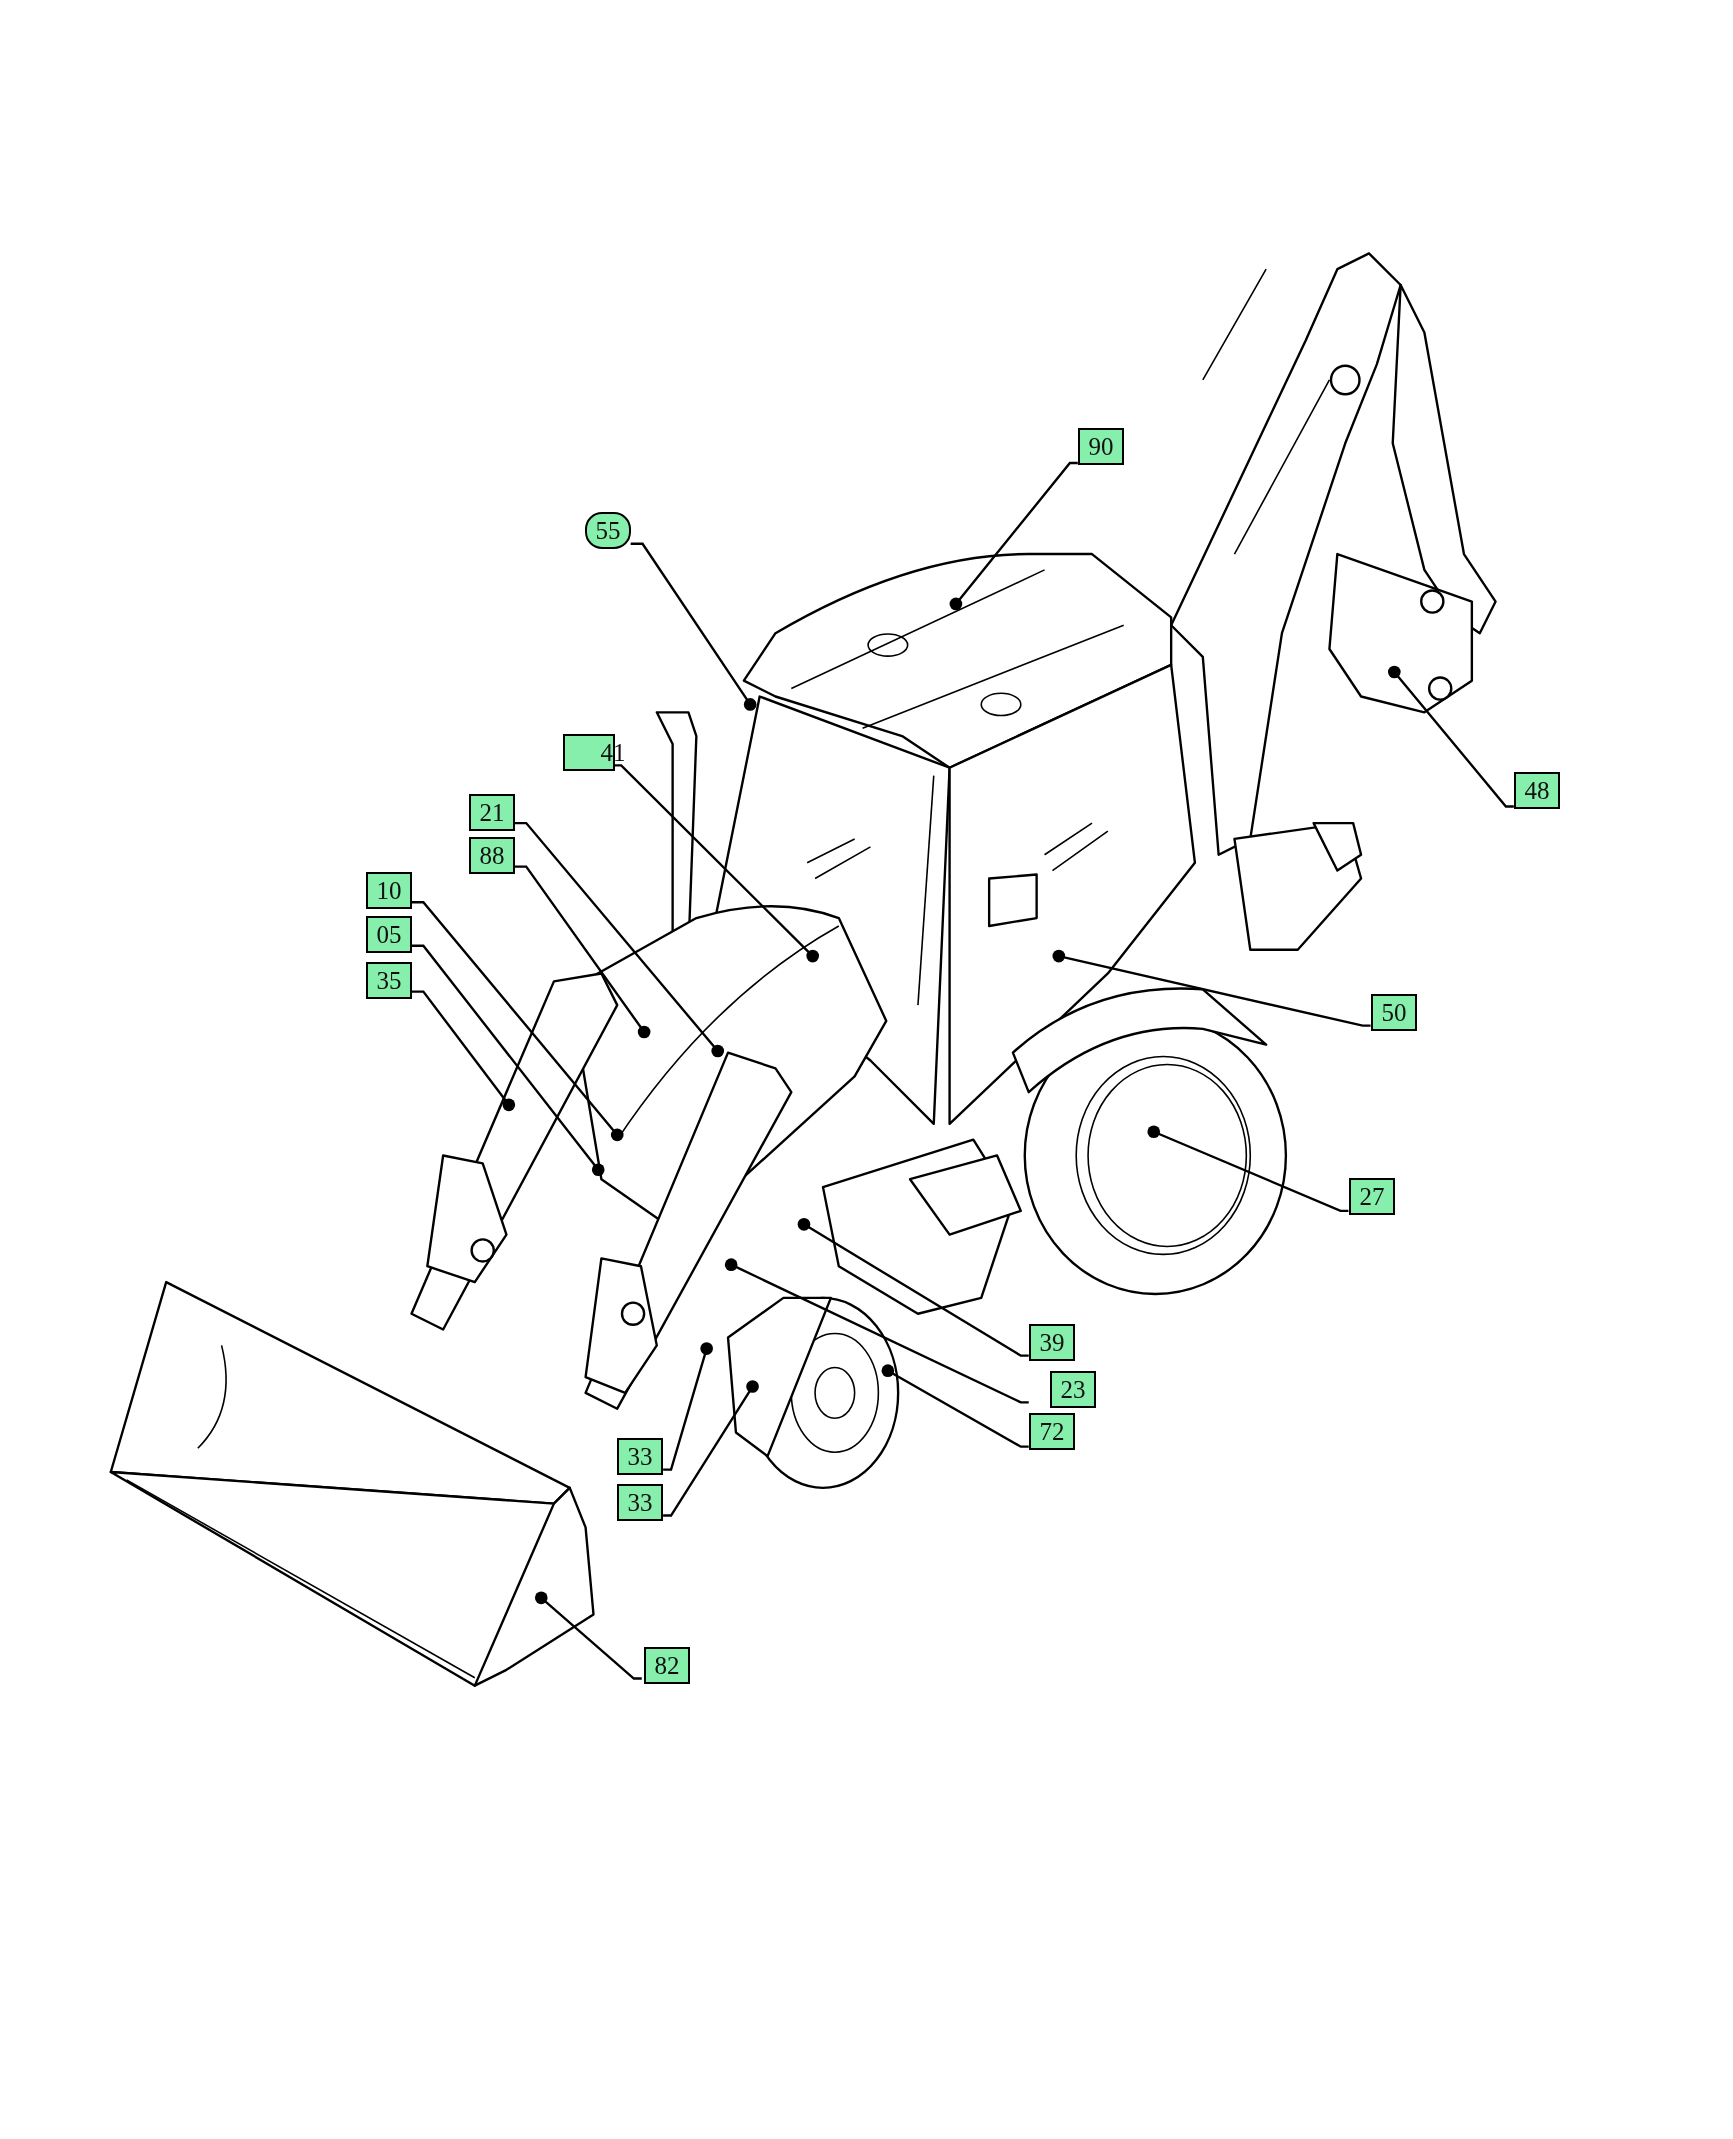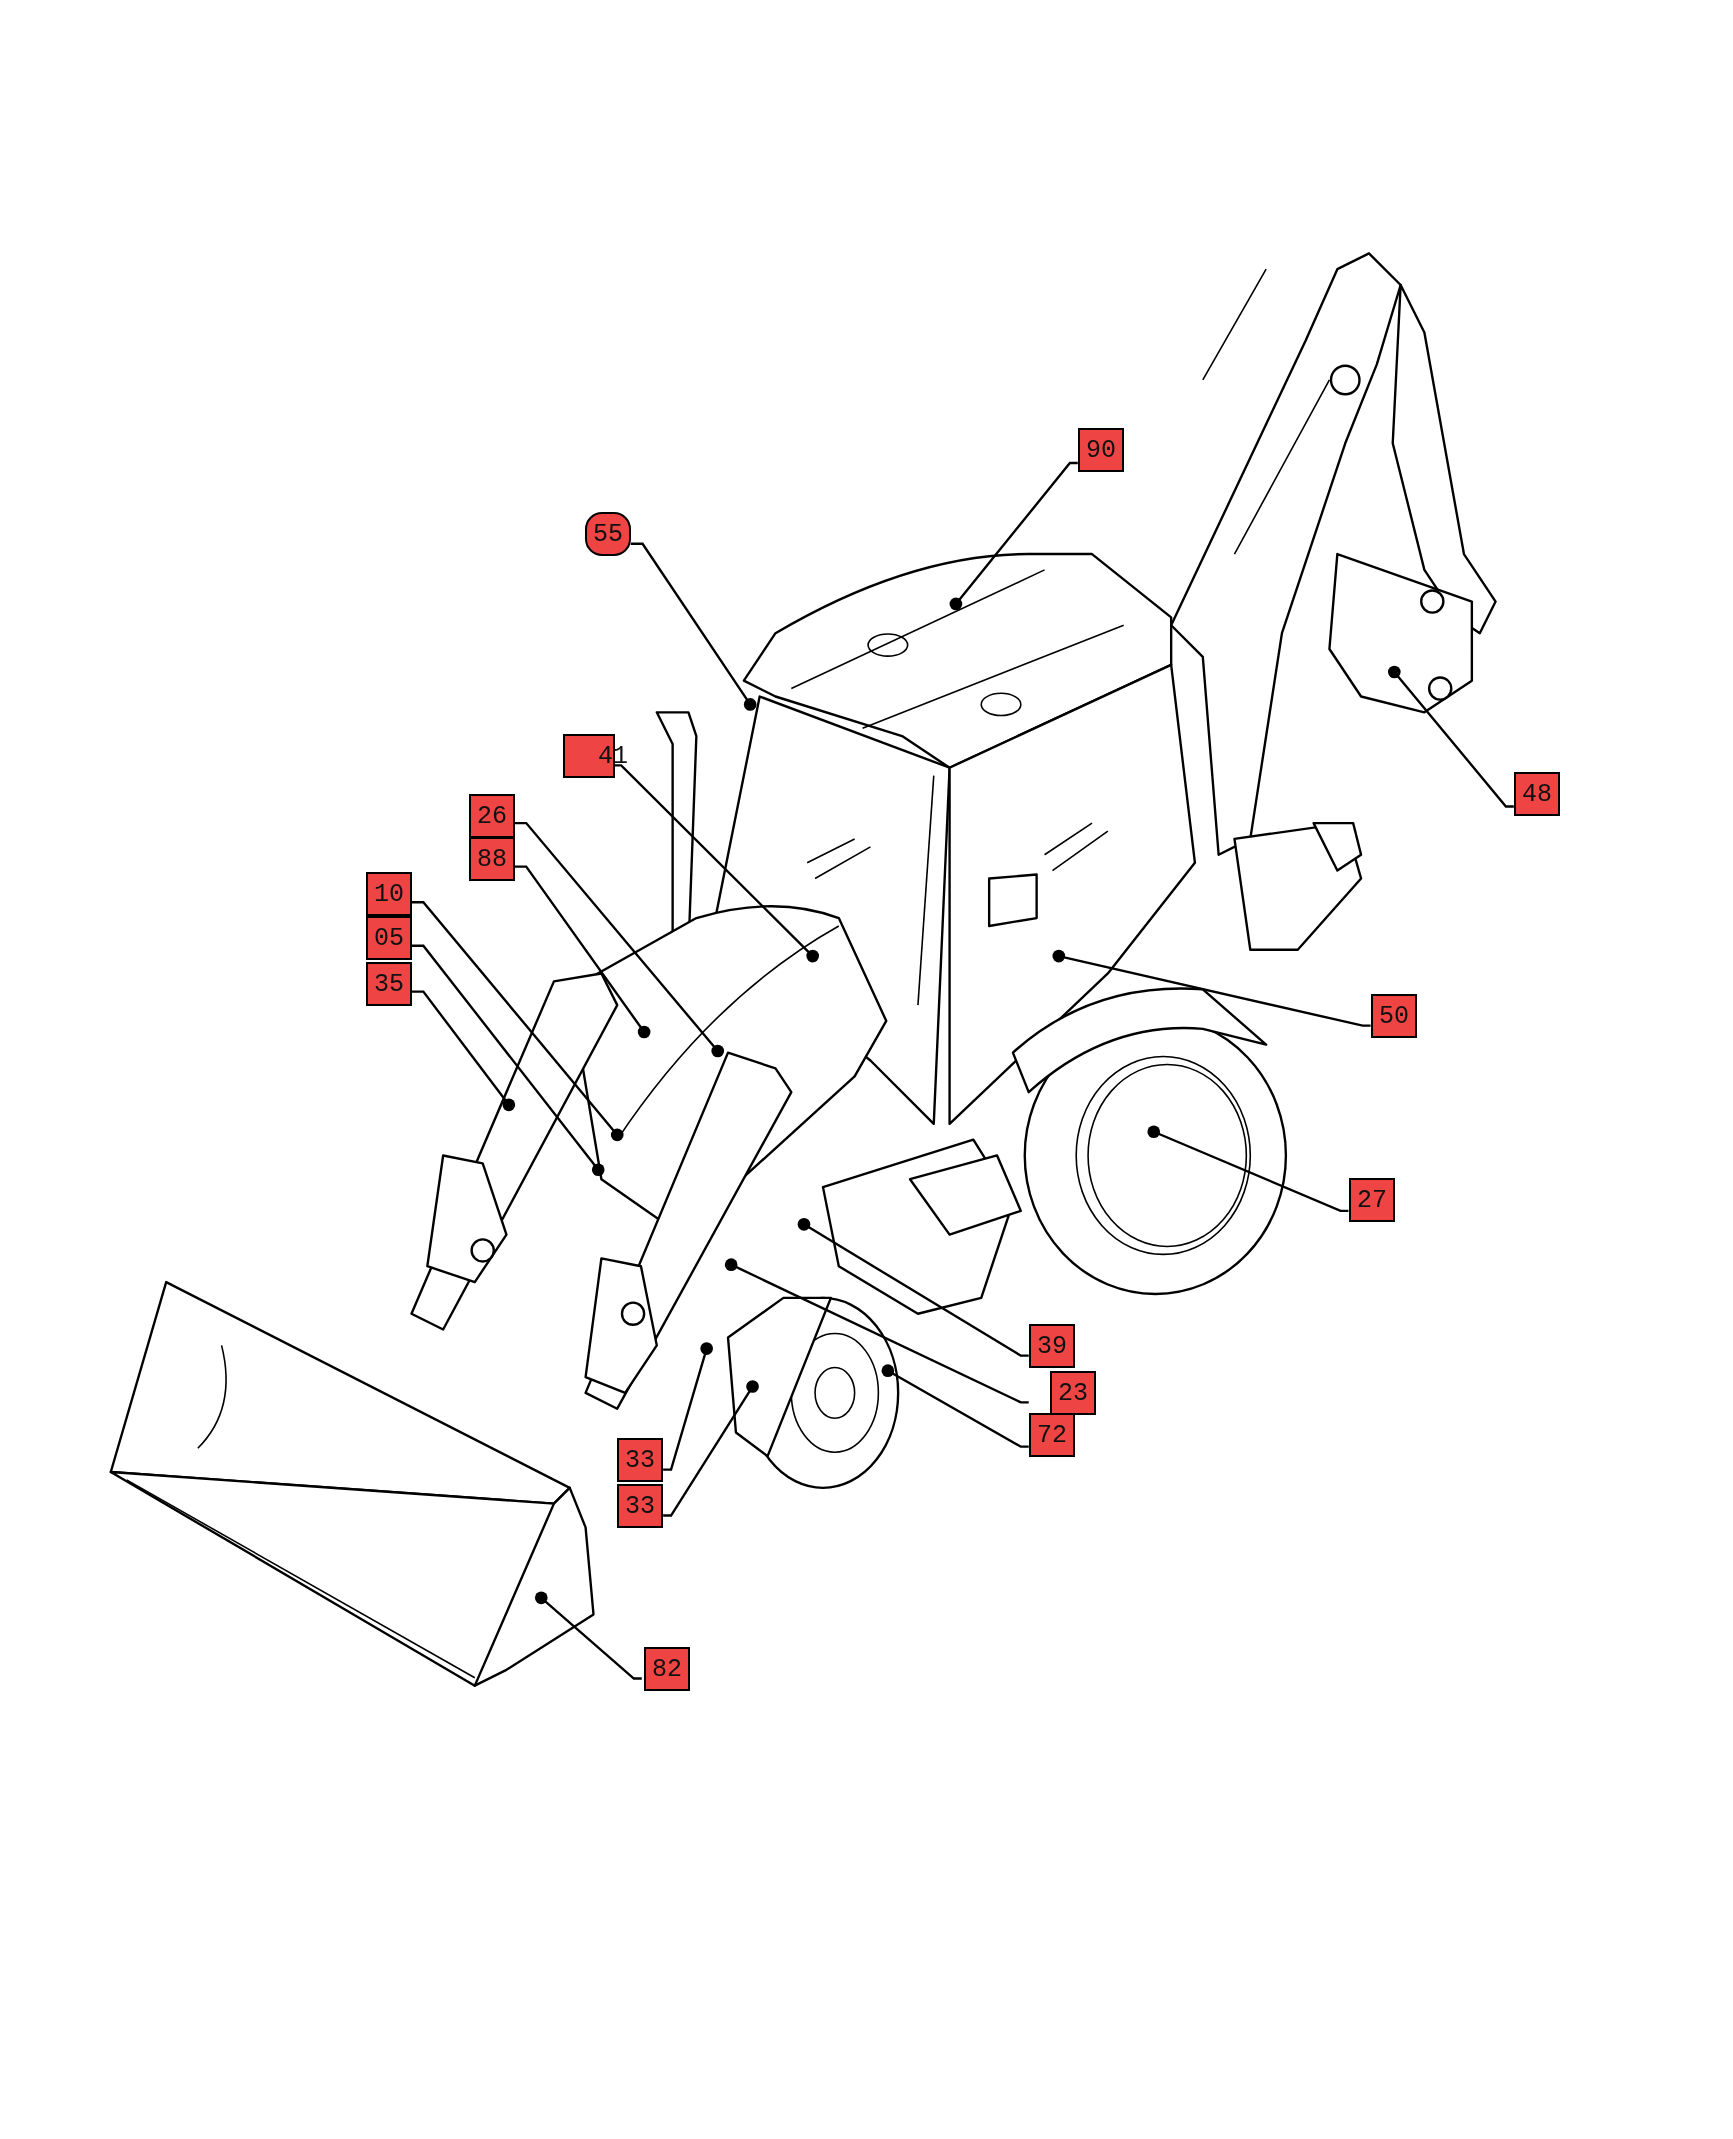--- a/index.html
+++ b/index.html
@@ -1,20 +1,20 @@
 <!DOCTYPE html>
 <html style="font-size:12.7px"><head>
   <meta charset="utf-8">
   <style>
     html, body { margin: 0; padding: 0; background: #ffffff; }
     body { width: 1733px; height: 2140px; position: relative; overflow: hidden; font-family: "Liberation Sans", sans-serif; }
     #canvas { position: absolute; left: 0; top: 0; width: 1733px; height: 2140px; }
-    .callout-box { position: absolute; box-sizing: border-box; border: 2.4px solid #000; background: #ef4444;
-      width: 46px; height: 44px; display: flex; align-items: center; justify-content: center;
-      font-family: Liberation Mono, monospace; font-size: 25px; color: #111; line-height: 1; cursor: pointer; }
+    .callout-box { position: absolute; box-sizing: border-box; border: 2.4px solid #000; background: #86efac;
+      width: 46px; height: 37px; display: flex; align-items: center; justify-content: center;
+      font-family: Liberation Serif, serif; font-size: 25px; color: #111; line-height: 1; cursor: pointer; }
     svg .part { fill: #fff; stroke: #000; stroke-width: 3; stroke-linejoin: round; }
     svg .thin { fill: none; stroke: #000; stroke-width: 2; }
     svg .leader { fill: none; stroke: #000; stroke-width: 3; }
     svg .dot { fill: #000; }
   </style>
 </head>
 <body>
 
 <svg id="canvas" viewBox="0 0 2190 2704" xmlns="http://www.w3.org/2000/svg">
 
@@ -126,21 +126,21 @@
       <circle class="dot" cx="951" cy="1752" r="8"></circle>
       <polyline class="leader" points="811,2121 801,2121 684,2019"></polyline>
       <circle class="dot" cx="684" cy="2019" r="8"></circle>
     </g>
 </svg>
 
 <div id="callouts">
     <div class="callout-box" style="left: 1078px; top: 428px;">90</div>
     <div class="callout-box" style="left: 585px; top: 512px; border-radius: 17px;">55</div>
     <div class="callout-box" style="left: 563px; top: 734px; padding-left: 48px;">41</div>
-    <div class="callout-box" style="left: 469px; top: 794px;">26</div>
+    <div class="callout-box" style="left: 469px; top: 794px;">21</div>
     <div class="callout-box" style="left: 469px; top: 837px;">88</div>
     <div class="callout-box" style="left: 366px; top: 872px;">10</div>
     <div class="callout-box" style="left: 366px; top: 916px;">05</div>
     <div class="callout-box" style="left: 366px; top: 962px;">35</div>
     <div class="callout-box" style="left: 1514px; top: 772px;">48</div>
     <div class="callout-box" style="left: 1371px; top: 994px;">50</div>
     <div class="callout-box" style="left: 1349px; top: 1178px;">27</div>
     <div class="callout-box" style="left: 1029px; top: 1324px;">39</div>
     <div class="callout-box" style="left: 1050px; top: 1371px;">23</div>
     <div class="callout-box" style="left: 1029px; top: 1413px;">72</div>

